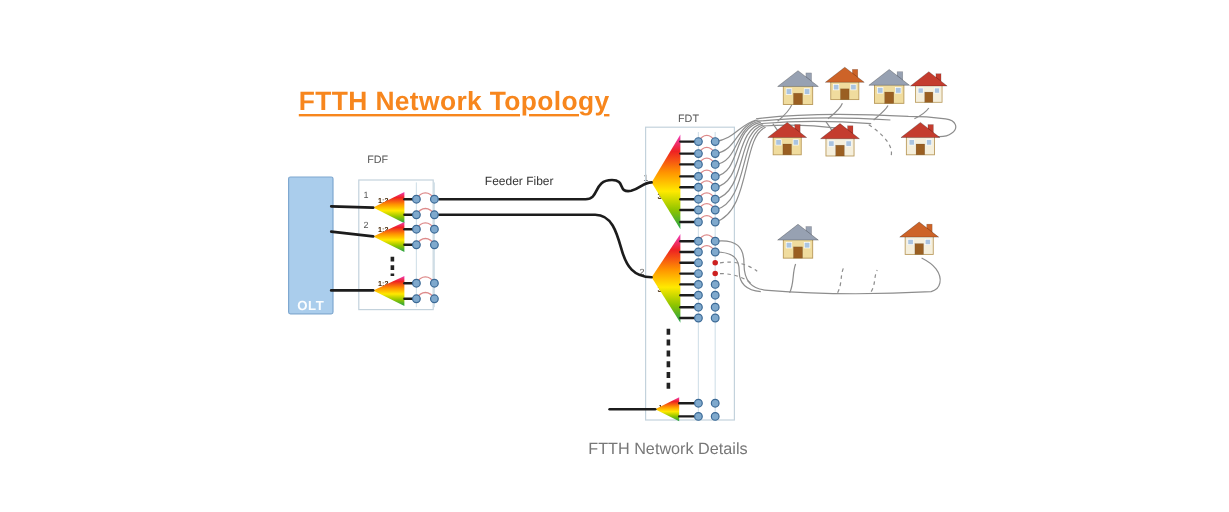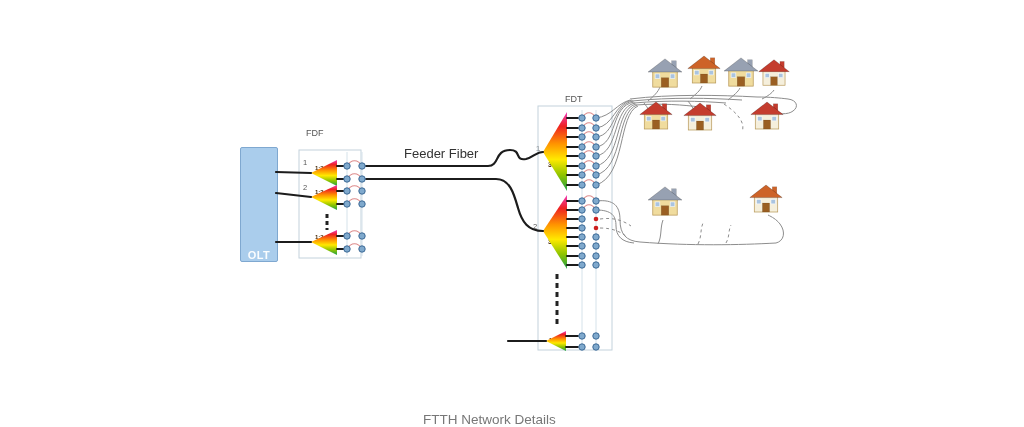--- a/index.html
+++ b/index.html
@@ -1,22 +1,22 @@
 <!DOCTYPE html>
 <html style="--title-orange: #f7861d; --caption-gray: #777777; --olt-fill: #aacdec; --olt-border: #7fa8d0; --fiber-black: #1c1c1c; --cable-gray: #8d8d8d; --patch-red: #dd8a8a; --port-fill: #7fa9cd;"><head>
 <meta charset="utf-8">
 <style>
   html,body{margin:0;padding:0;background:#fff;}
   .canvas{position:relative;width:1024px;height:427px;background:#fff;overflow:hidden;
           font-family:"Liberation Sans",sans-serif;}
   .title{position:absolute;left:249px;top:72px;font-size:22px;font-weight:800;
          color:var(--title-orange,#f7861d);letter-spacing:.3px;
          text-decoration:underline;text-decoration-thickness:2px;text-underline-offset:3px;}
-  .caption{position:absolute;left:423px;top:366px;width:200px;text-align:left;
-           font-size:13.5px;color:var(--caption-gray,#777);margin-top:46px;}
+  .caption{position:absolute;left:423px;top:366px;width:200px;text-align:right;
+           font-size:13.5px;color:var(--caption-gray,#777);}
   .olt-box{position:absolute;left:240px;top:147px;width:36px;height:113px;
            background:var(--olt-fill,#aacdec);border:1.5px solid var(--olt-border,#7fa8d0);
            border-radius:2px;display:flex;align-items:flex-end;justify-content:center;}
   .olt-box span{color:rgba(255,255,255,.95);font-size:11px;font-weight:bold;letter-spacing:.5px;}
   .lbl{position:absolute;font-size:9px;color:#555;}
   .num{position:absolute;font-size:7.5px;color:#555;}
   .ratio{position:absolute;font-size:6px;font-weight:bold;color:#4a2c0a;}
   .ratio.small{font-size:5px;}
   svg.layer{position:absolute;left:0;top:0;}
   .boxline{fill:none;stroke:#c3d2dc;stroke-width:1;}
@@ -28,29 +28,30 @@
   .patch{fill:none;stroke:var(--patch-red,#dd8a8a);stroke-width:1.1;}
   .port{fill:var(--port-fill,#7fa9cd);stroke:#3c6a96;stroke-width:1;}
   .reddot{fill:#cc2020;}
   .dashv{stroke:#222;stroke-width:3;fill:none;}
 </style>
 </head>
 <body>
 
 <div class="canvas">
 
+  <div class="title">FTTH Network Topology</div>
   <div class="caption">FTTH Network Details</div>
 
   <div class="olt-box">
     <span>OLT</span>
   </div>
 
   <div class="lbl" style="left:306px;top:128px;">FDF</div>
   <div class="lbl" style="left:541px;top:94px;padding-left:24px;">FDT</div>
-  <div class="lbl" style="left:404px;top:146px;font-size:13px;color:#333;">Feeder Fiber</div>
+  <div class="lbl" style="left:404px;top:146px;font-size:10px;color:#333;">Feeder Fiber</div>
 
   <div class="num" style="left:303px;top:158px;">1</div>
   <div class="num" style="left:303px;top:183px;">2</div>
   <div class="ratio" style="left:315px;top:165px;">1:2</div>
   <div class="ratio" style="left:315px;top:189px;">1:2</div>
   <div class="ratio" style="left:315px;top:234px;">1:2</div>
 
   <div class="num" style="left:536px;top:144px;">1</div>
   <div class="num" style="left:533px;top:222px;">2</div>
   <div class="ratio" style="left:548px;top:161px;font-size:7px;">32</div>

